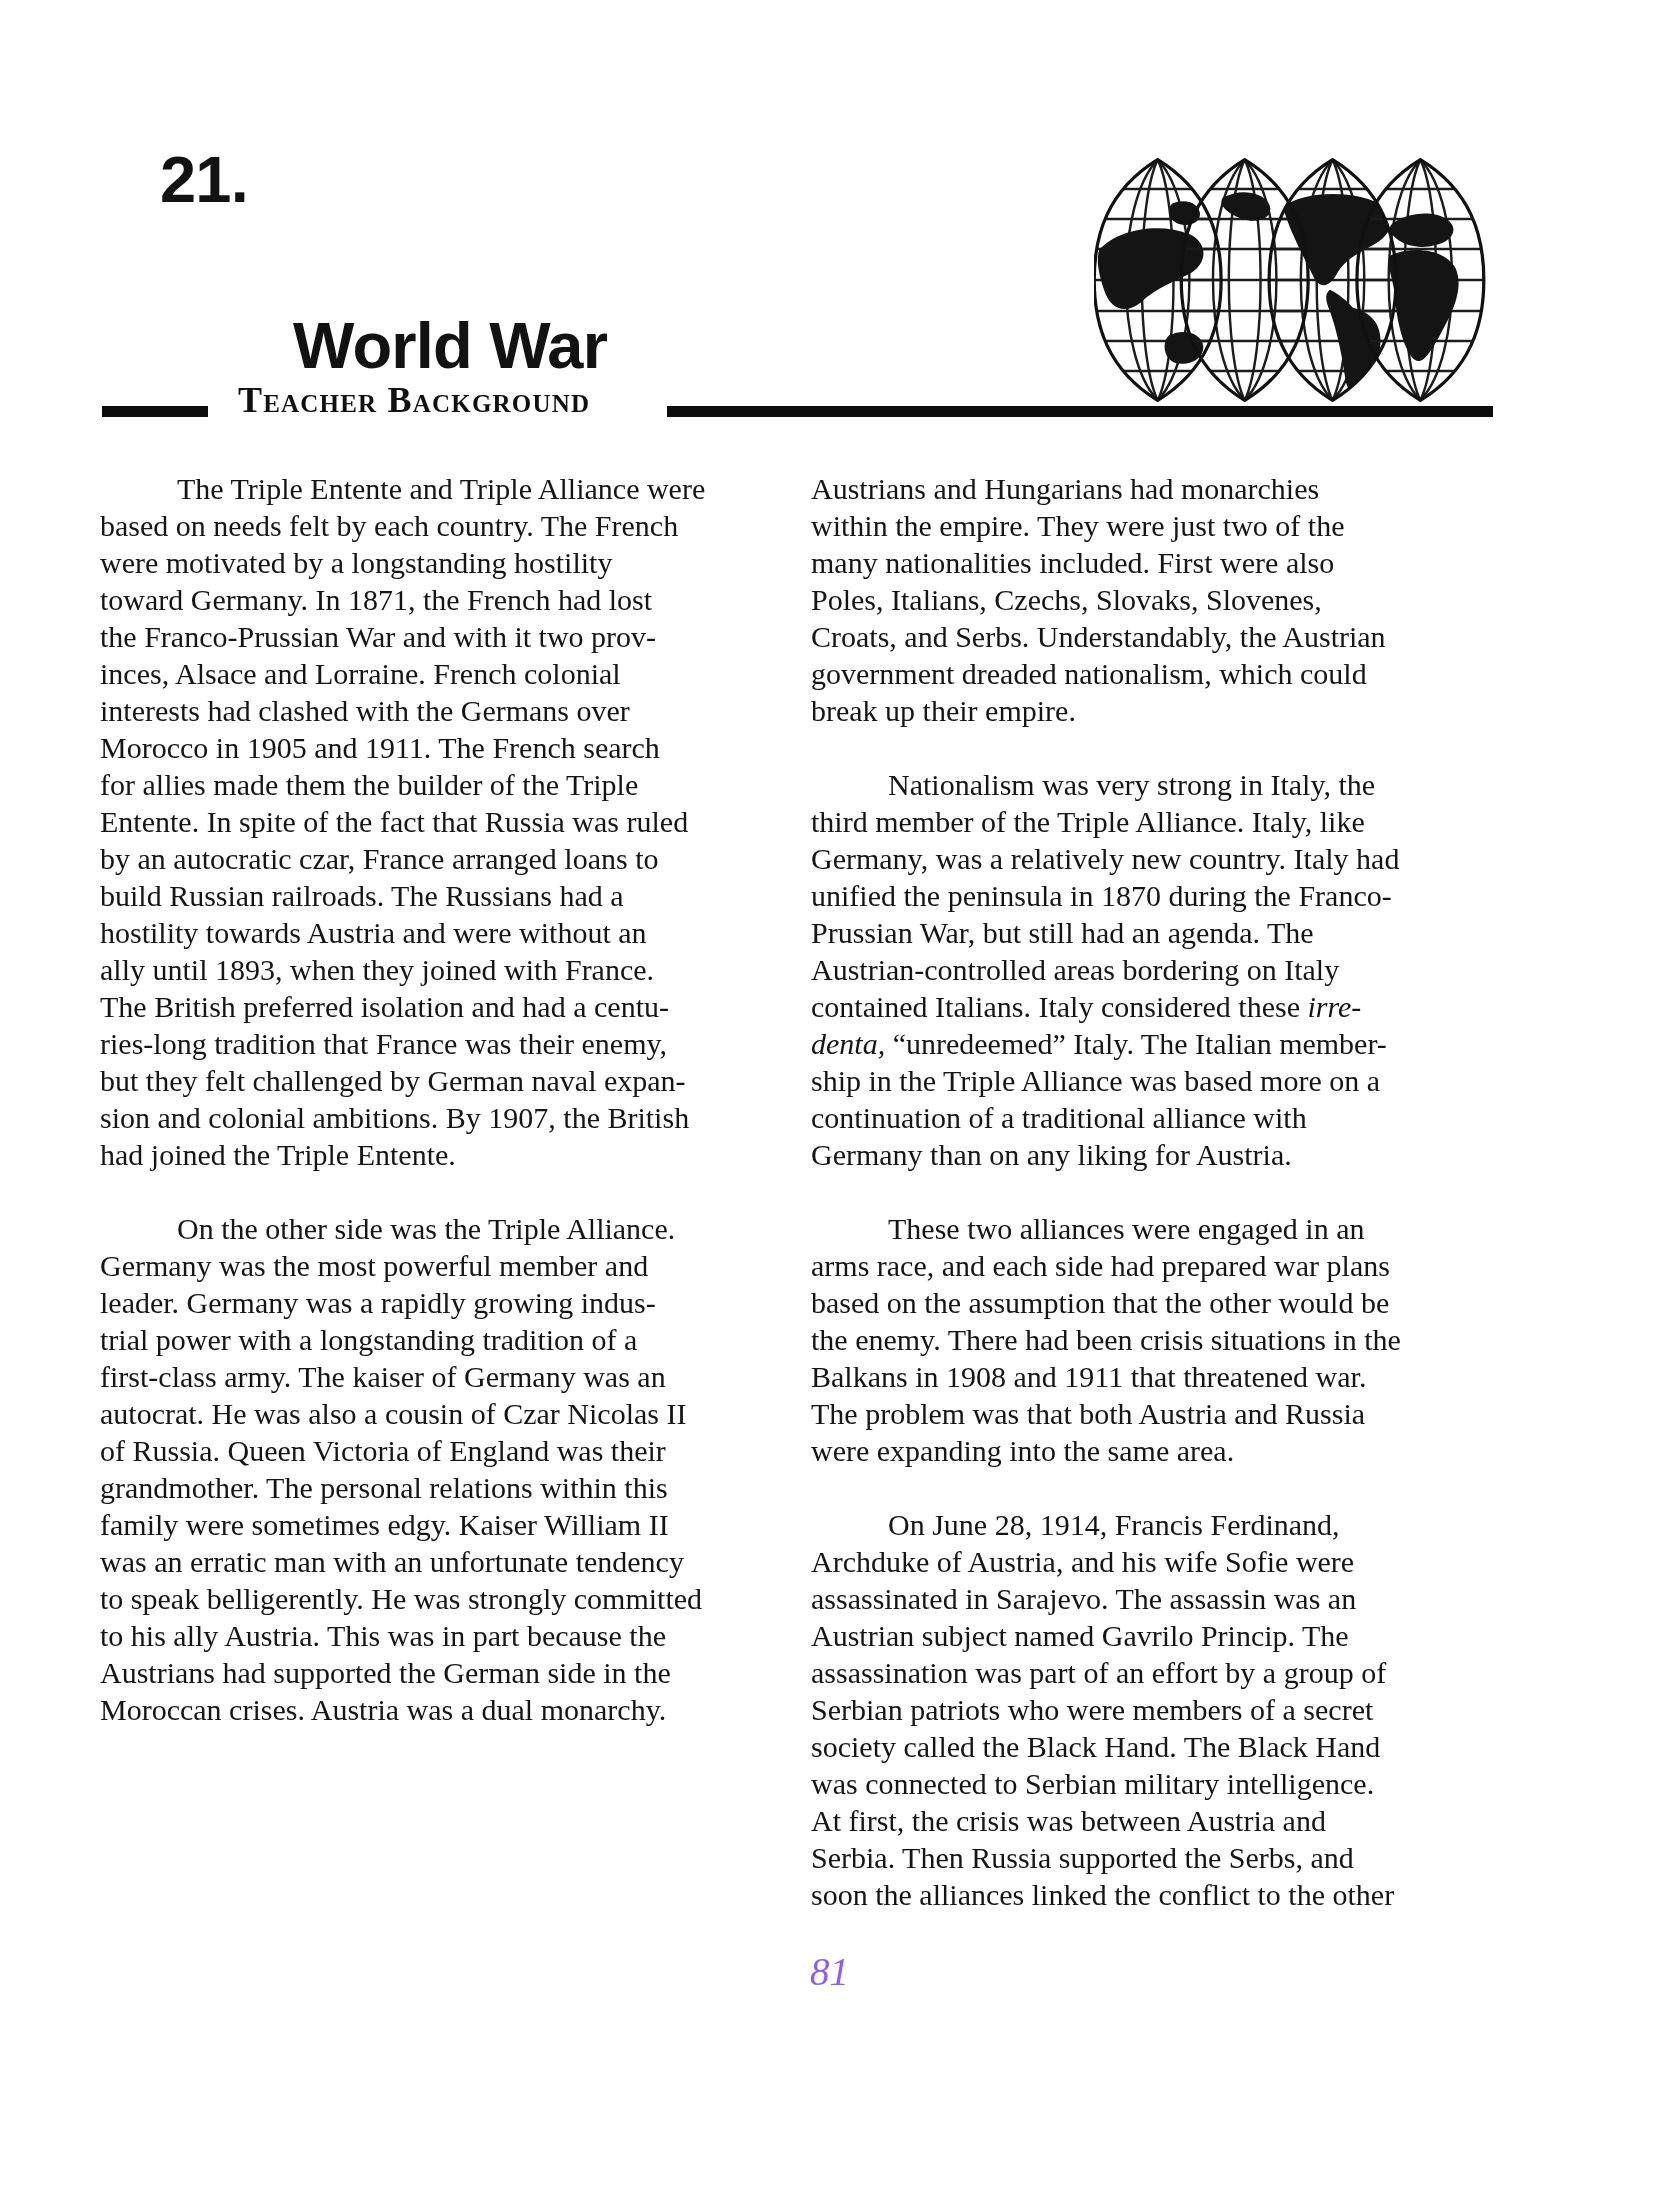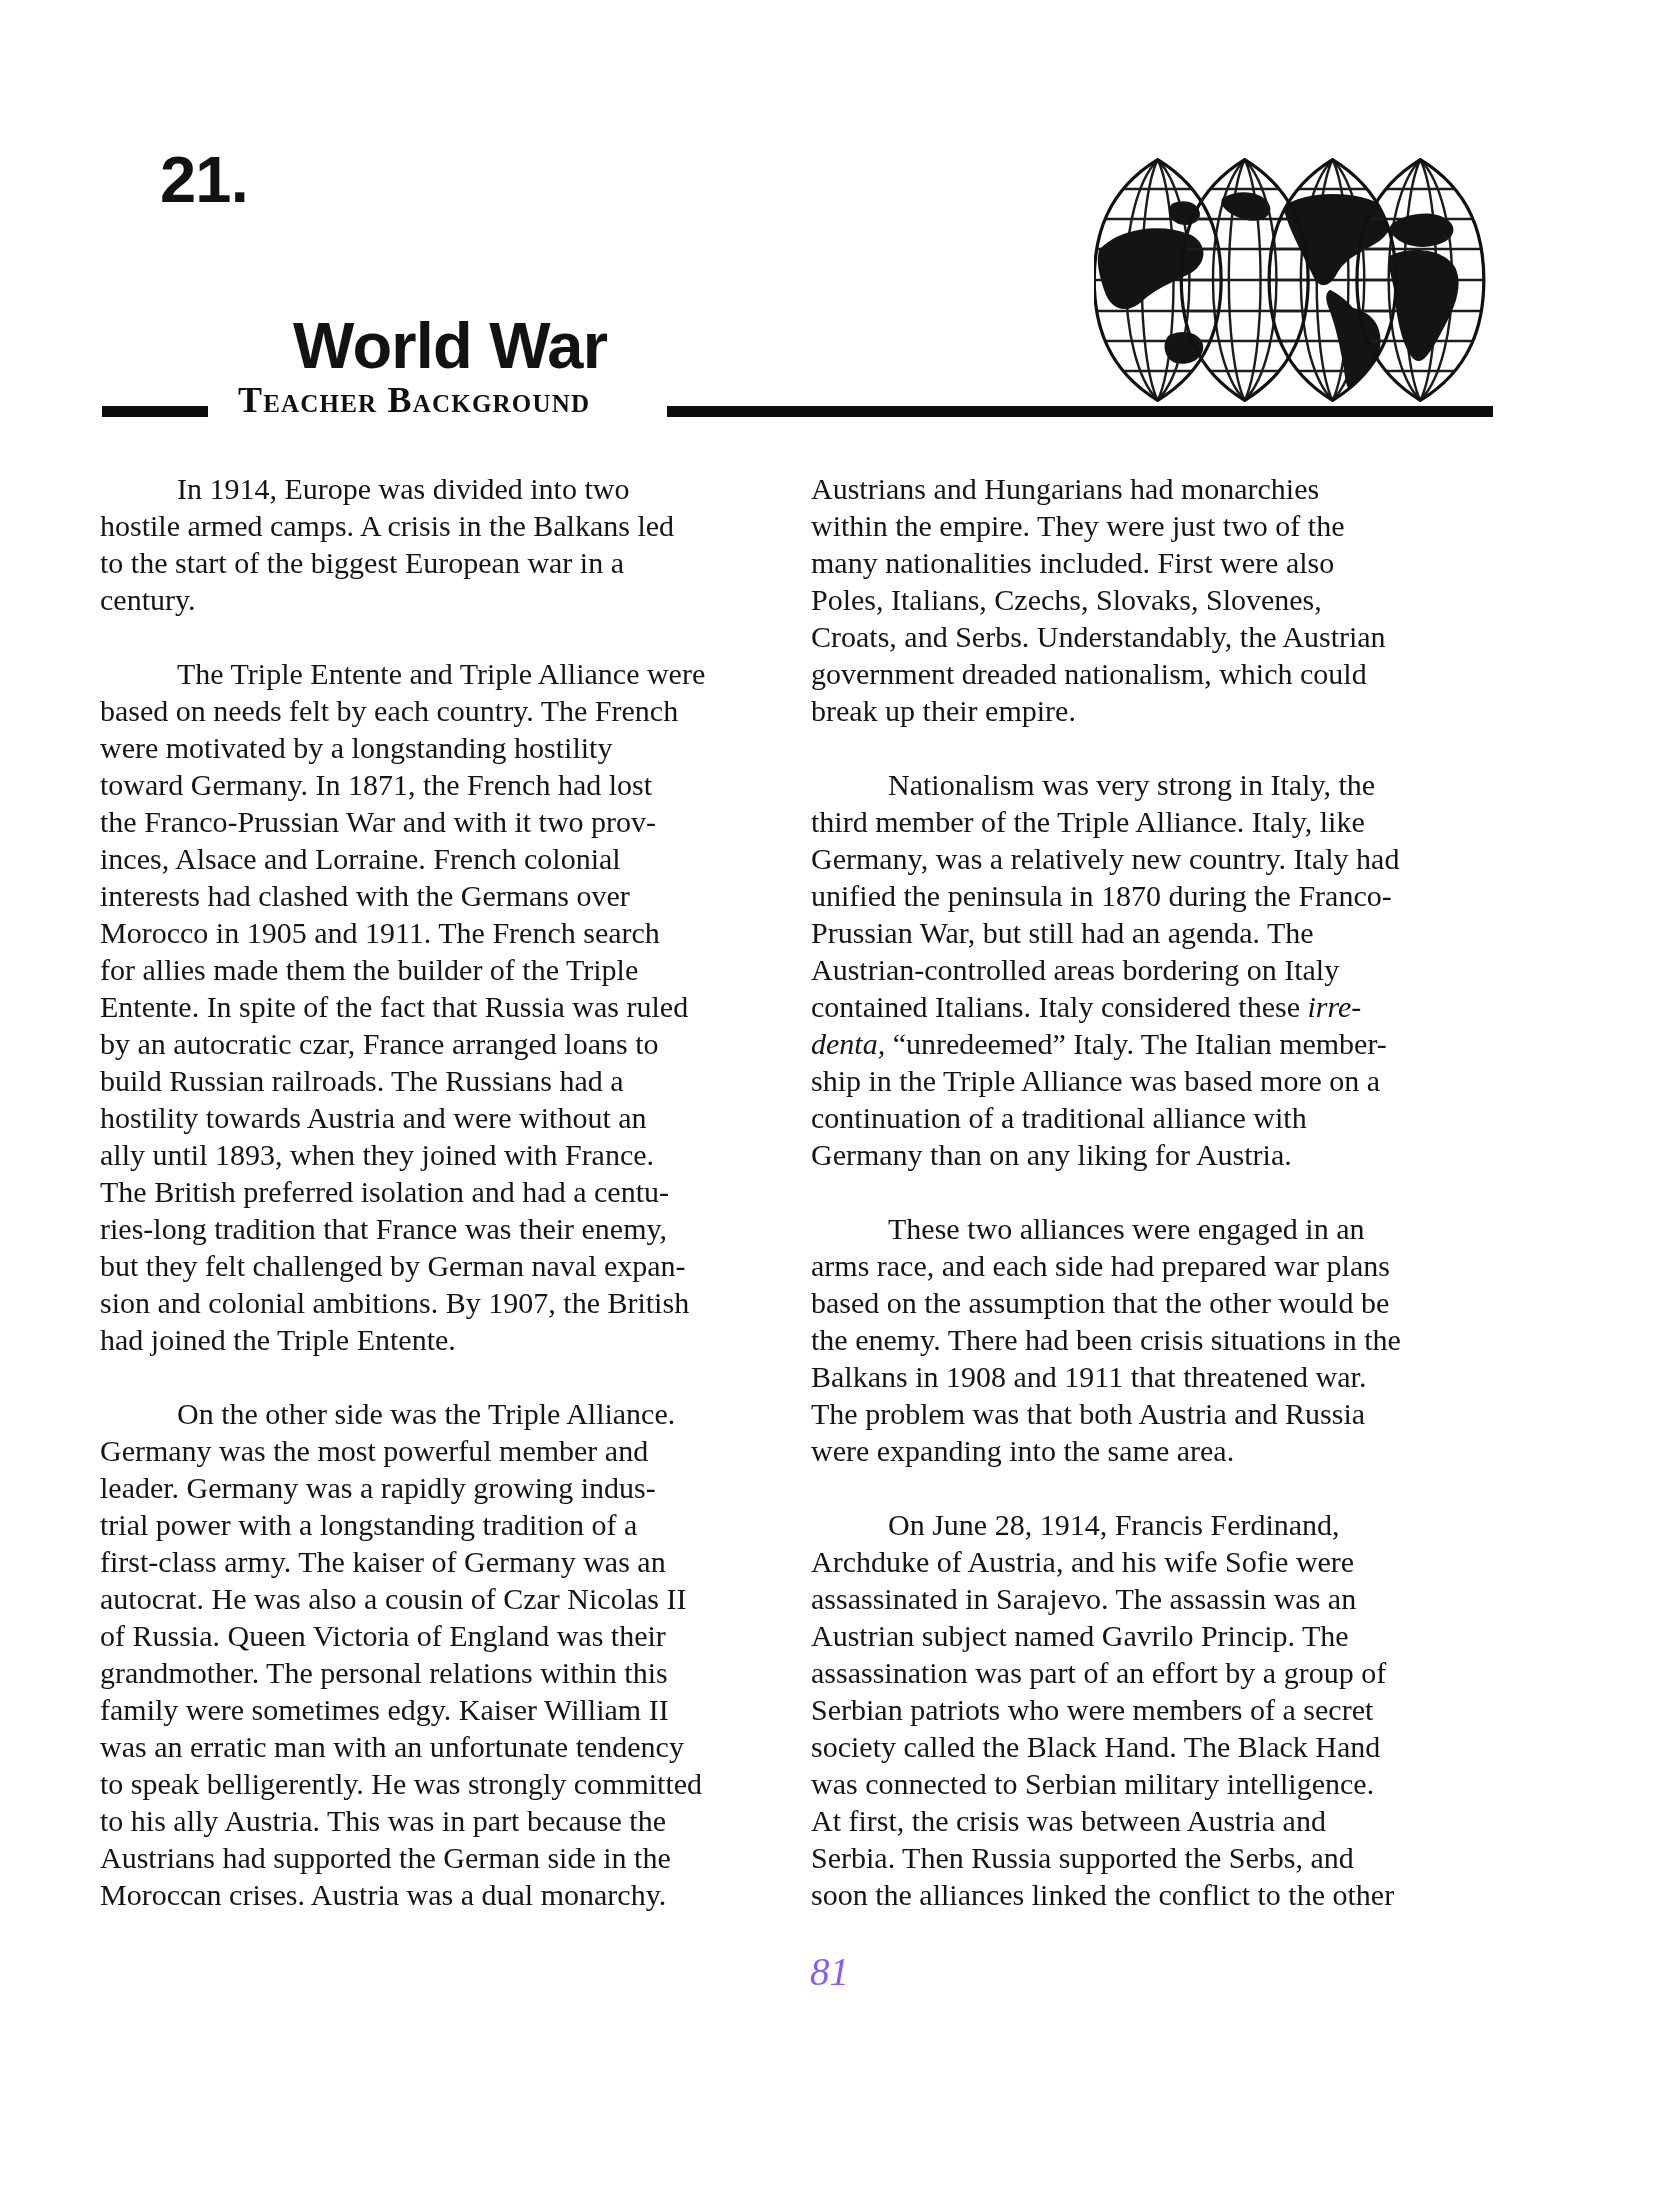--- a/index.html
+++ b/index.html
@@ -107,24 +107,20 @@
     <path d="M293 2 C355 40,371 95,371 150 C371 205,355 260,293 298 C231 260,215 205,215 150 C215 95,231 40,293 2 Z"></path>
     <path d="M401 2 C463 40,479 95,479 150 C479 205,463 260,401 298 C339 260,323 205,323 150 C323 95,339 40,401 2 Z"></path>
   </g>
 </svg>
 
 <div class="rule rule-short"></div>
 <div class="section-header-label">Teacher Background</div>
 <div class="rule rule-long"></div>
 
 <div class="col col-left">
-  <p class="body-p indent">In 1914, Europe was divided into two
-hostile armed camps. A crisis in the Balkans led
-to the start of the biggest European war in a
-century.</p>
   <p class="body-p indent">The Triple Entente and Triple Alliance were
 based on needs felt by each country. The French
 were motivated by a longstanding hostility
 toward Germany. In 1871, the French had lost
 the Franco-Prussian War and with it two prov-
 inces, Alsace and Lorraine. French colonial
 interests had clashed with the Germans over
 Morocco in 1905 and 1911. The French search
 for allies made them the builder of the Triple
 Entente. In spite of the fact that Russia was ruled

